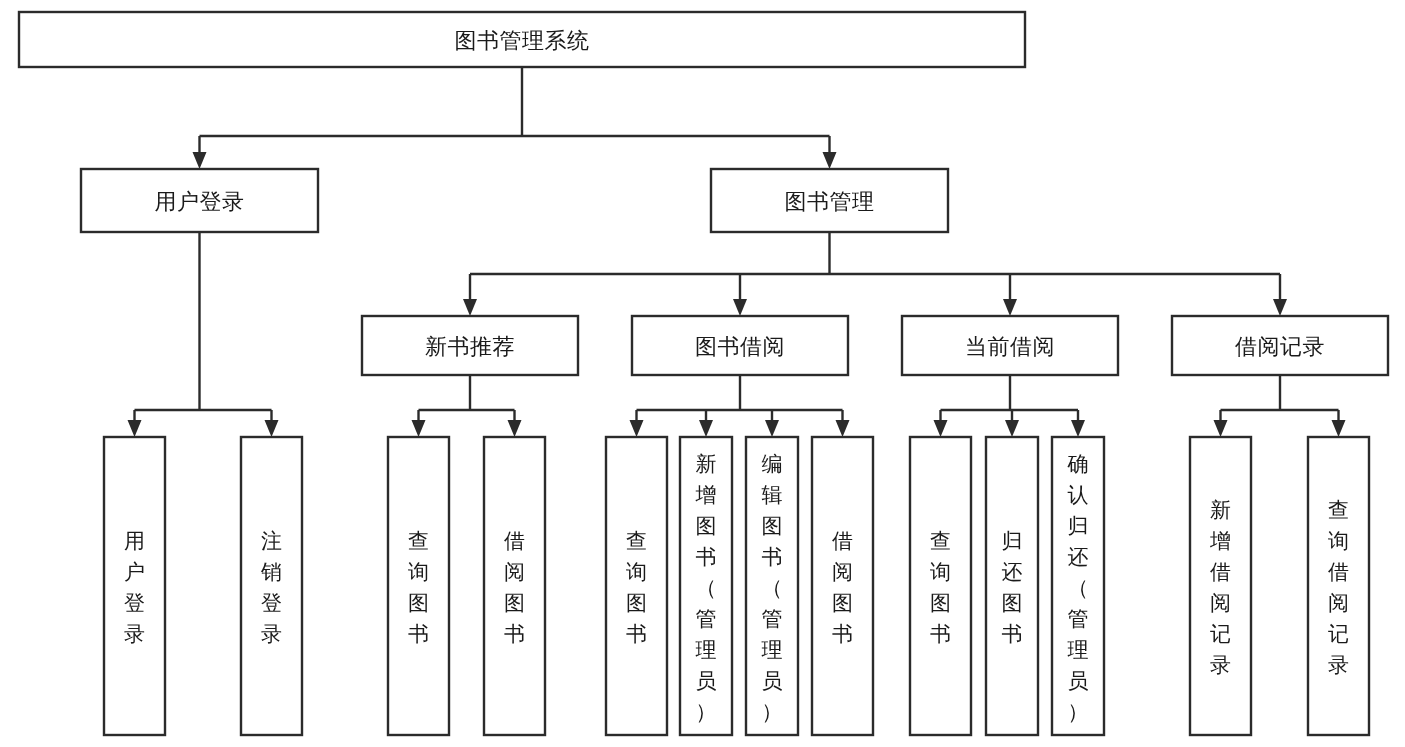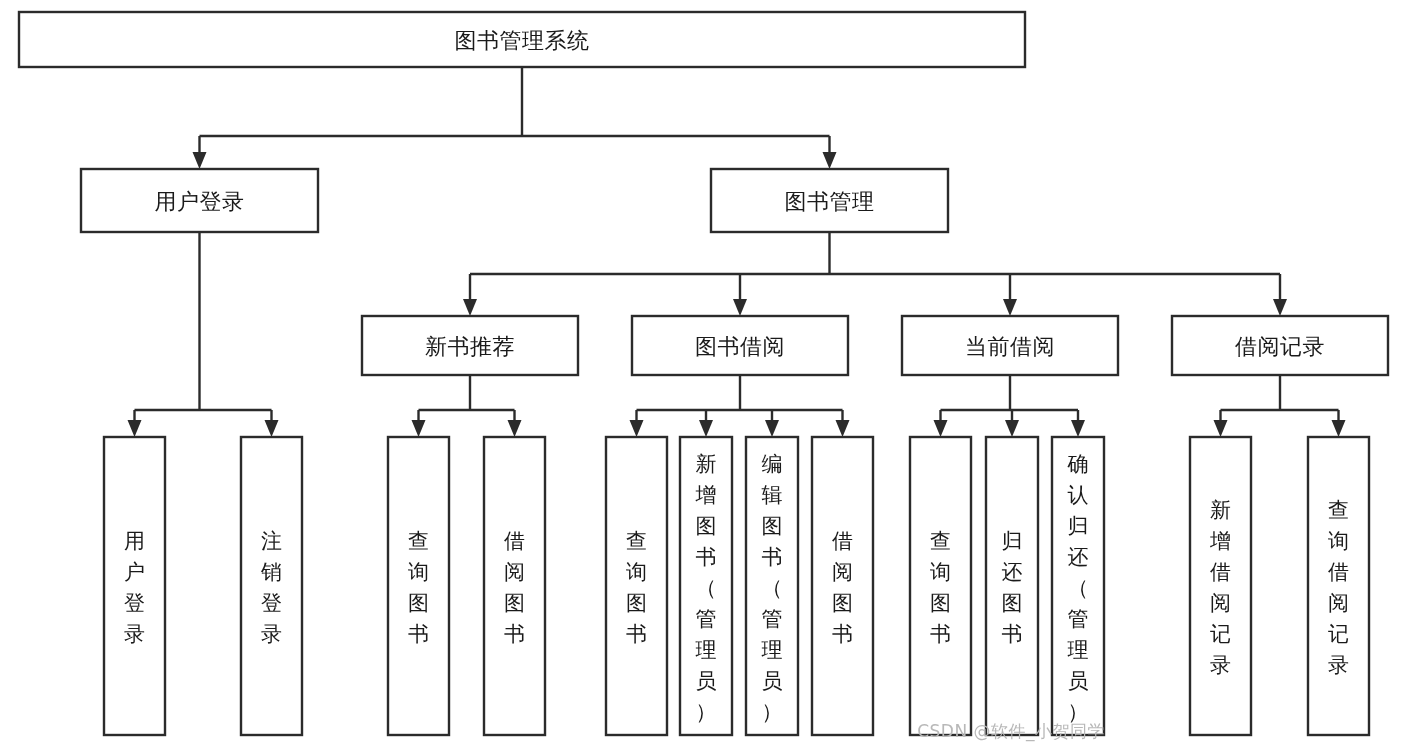--- a/index.html
+++ b/index.html
@@ -206,15 +206,14 @@
           <rect x="1190" y="437" width="61" height="298" class="node-box"></rect>
           <text x="1220.5" y="517.18" class="node-label-v"><tspan x="1220.5" dy="0">新</tspan><tspan x="1220.5" dy="31">增</tspan><tspan x="1220.5" dy="31">借</tspan><tspan x="1220.5" dy="31">阅</tspan><tspan x="1220.5" dy="31">记</tspan><tspan x="1220.5" dy="31">录</tspan></text>
         </g>
         <g>
           <rect x="1308" y="437" width="61" height="298" class="node-box"></rect>
           <text x="1338.5" y="517.18" class="node-label-v"><tspan x="1338.5" dy="0">查</tspan><tspan x="1338.5" dy="31">询</tspan><tspan x="1338.5" dy="31">借</tspan><tspan x="1338.5" dy="31">阅</tspan><tspan x="1338.5" dy="31">记</tspan><tspan x="1338.5" dy="31">录</tspan></text>
         </g>
       </g>
   </svg>
 
-  <div class="watermark-text">CSDN @软件_小贺同学</div>
 
 </div>
 
 </body></html>

